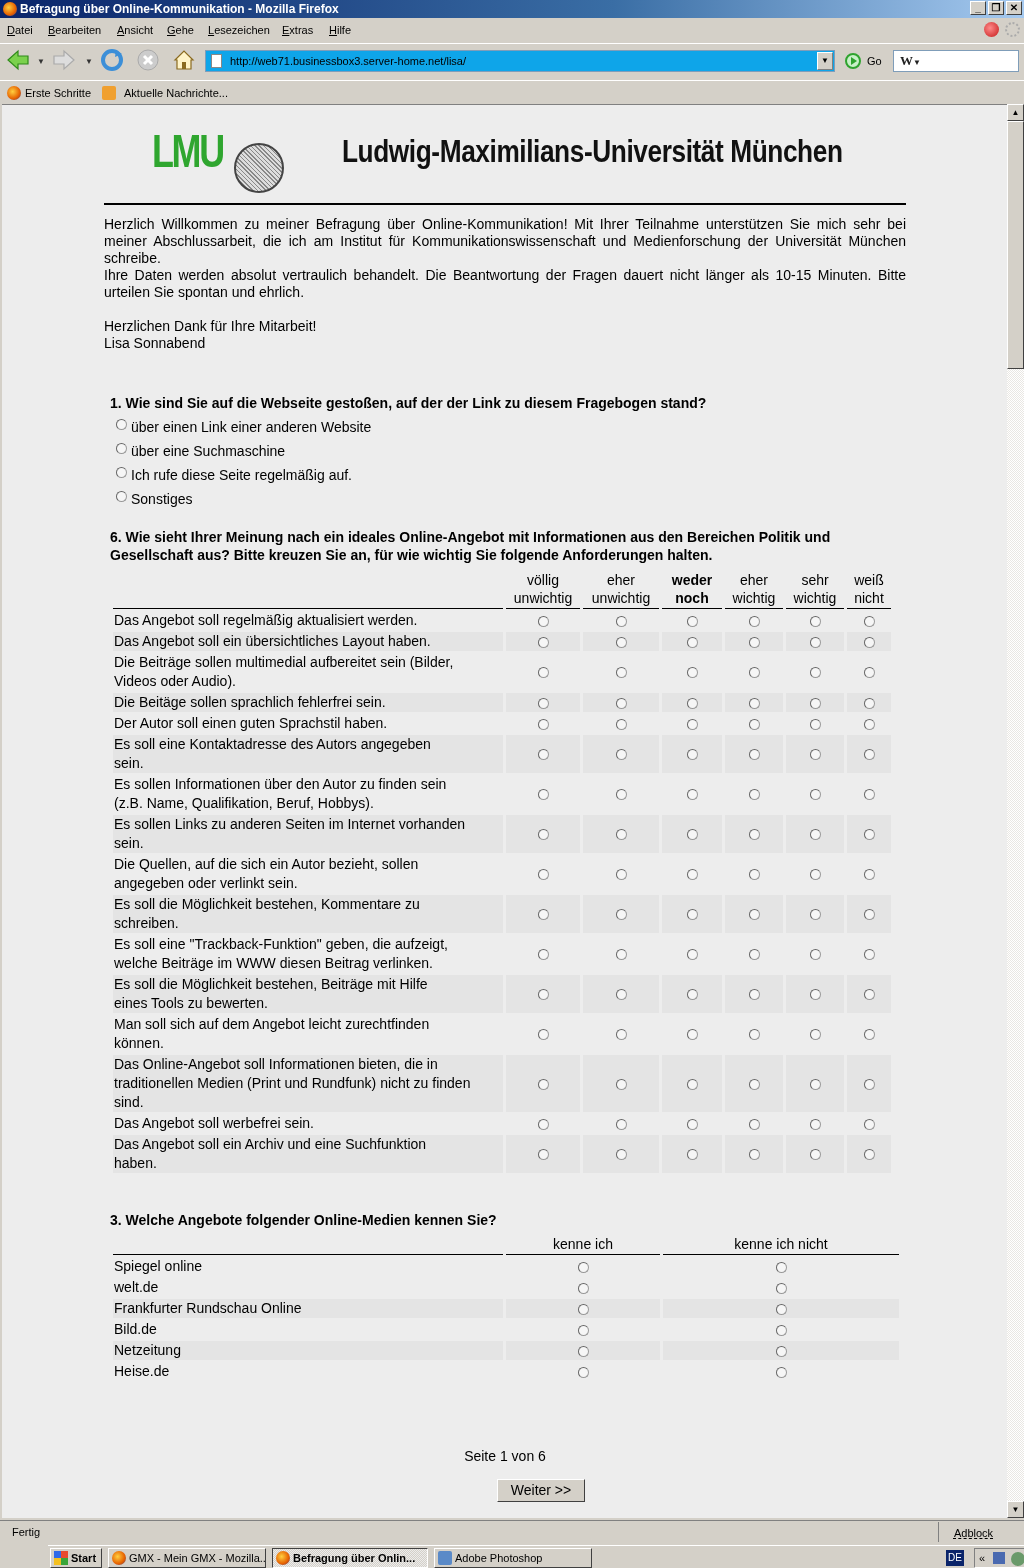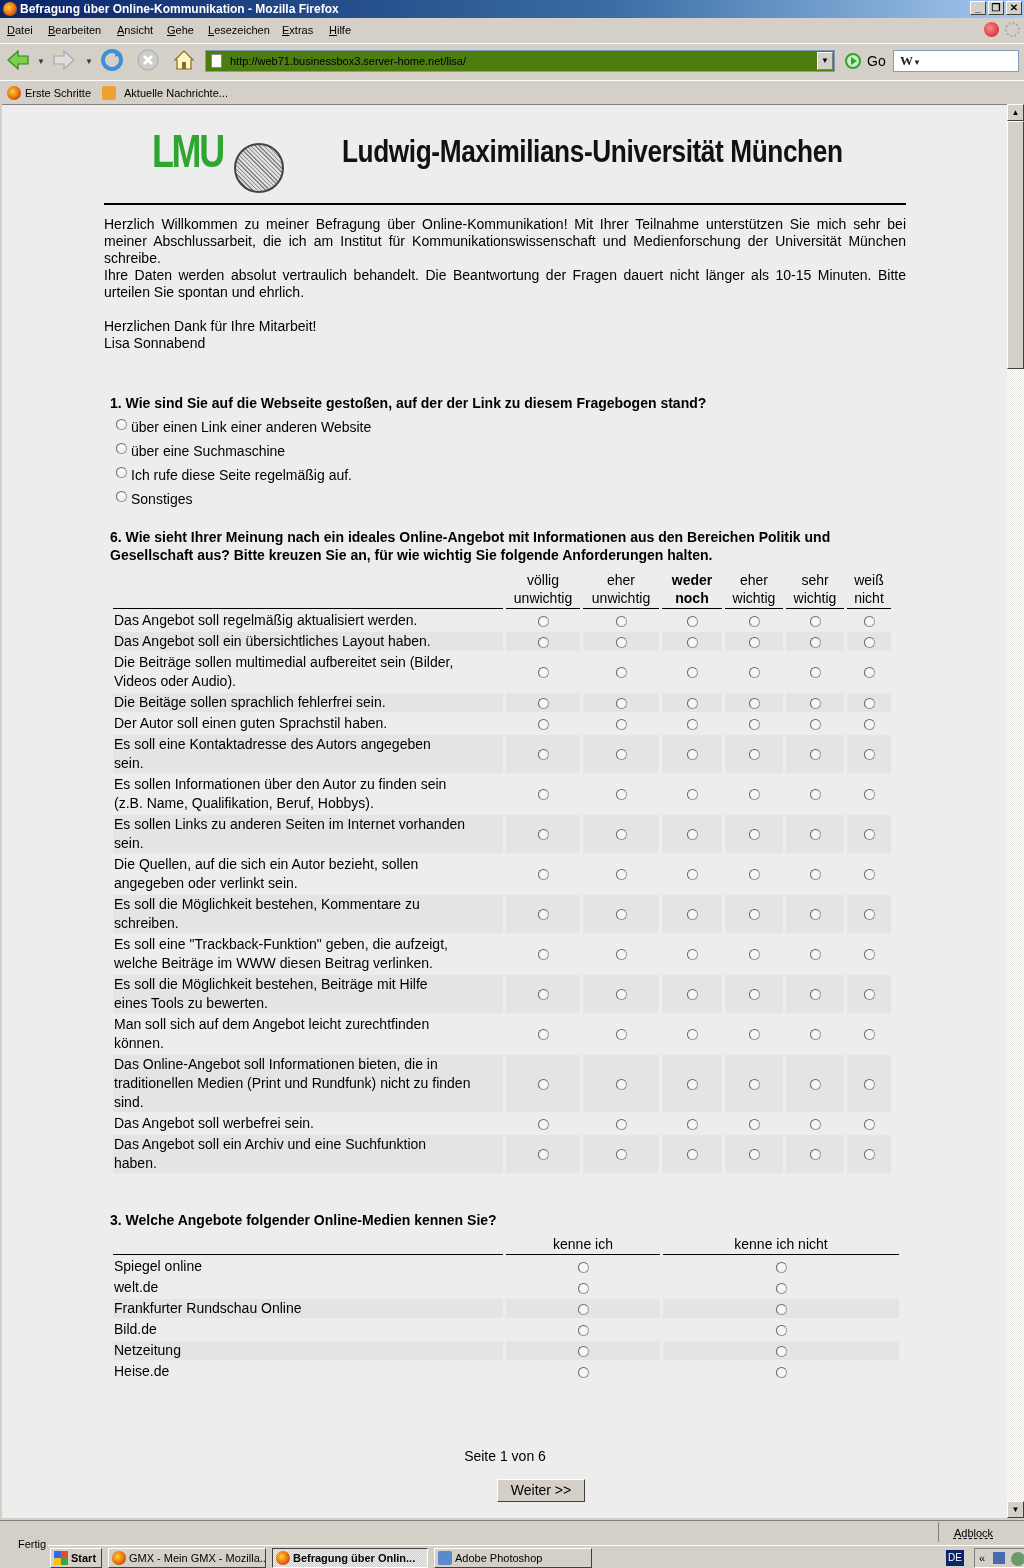--- a/index.html
+++ b/index.html
@@ -19,24 +19,24 @@
 .throbber{width:15px;height:15px;border-radius:50%;border:2px dotted #aaa;}
 
 #navbar{position:absolute;top:43px;left:0;width:1024px;height:34px;border-top:1px solid #fff;}
 .navicon{position:absolute;top:4px;width:24px;height:24px;}
 #back{left:6px;}
 #fwd{left:52px;}
 #reload{left:100px;}
 #stop{left:136px;}
 #home{left:172px;}
 .dd{position:absolute;top:13px;font-size:8px;color:#333;}
-#urlbar{position:absolute;left:205px;top:6px;width:630px;height:22px;background:#4d7c0f;border:1px solid #7f9db9;font-size:11px;line-height:20px;padding-left:24px;color:#000;}
+#urlbar{position:absolute;left:205px;top:6px;width:630px;height:22px;background:#0ea5e9;border:1px solid #7f9db9;font-size:11px;line-height:20px;padding-left:24px;color:#000;}
 #urlbar .pageicon{position:absolute;left:5px;top:3px;width:11px;height:14px;border:1px solid #888;background:#fff;}
 #urlbar .ddbtn{position:absolute;right:1px;top:1px;width:16px;height:18px;background:#d4d0c8;border:1px solid;border-color:#fff #808080 #808080 #fff;font-size:8px;line-height:16px;text-align:center;}
-#gobtn{position:absolute;left:845px;top:8px;font-size:14px;line-height:18px;padding-left:22px;}
+#gobtn{position:absolute;left:845px;top:8px;font-size:11px;line-height:18px;padding-left:22px;}
 #gobtn .goicon{position:absolute;left:0;top:1px;width:16px;height:16px;border-radius:50%;border:2px solid #2fa32f;background:#c8f0c8;}
 #gobtn .goicon::after{content:"";position:absolute;left:4px;top:2px;border-left:6px solid #2fa32f;border-top:4px solid transparent;border-bottom:4px solid transparent;}
 #searchbox{position:absolute;left:893px;top:6px;width:126px;height:22px;background:#fff;border:1px solid #7f9db9;font-size:13px;font-weight:bold;font-family:"Liberation Serif",serif;padding-left:6px;line-height:20px;color:#222;}
 
 #bookbar{position:absolute;top:80px;left:0;width:1024px;height:24px;border-top:1px solid #fff;font-size:11px;line-height:24px;}
 .bm{position:absolute;top:0;padding-left:18px;}
 .bm .ic{position:absolute;left:0;top:5px;width:14px;height:14px;}
 
 #content{position:absolute;left:2px;top:104px;width:1005px;height:1414px;background:#ededed;border-top:1px solid #808080;overflow:hidden;}
 #vscroll{position:absolute;left:1007px;top:104px;width:17px;height:1414px;background:repeating-conic-gradient(#e9e7e3 0 25%,#ffffff 0 50%) 0 0/2px 2px;}
@@ -58,21 +58,21 @@
 table.grid{position:absolute;left:6px;border-collapse:separate;border-spacing:3px 2px;font-size:14px;}
 table.grid th{font-weight:normal;line-height:18px;text-align:center;border-bottom:1px solid #000;padding-bottom:1px;vertical-align:bottom;}
 table.grid td{line-height:19px;vertical-align:middle;}
 table.grid tr.alt td{background:#e4e4e4;}
 table.grid td.lbl{padding-left:1px;}
 table.grid td.rc{text-align:center;}
 #pager{position:absolute;left:0;top:1343px;width:802px;text-align:center;font-size:14px;}
 #weiter{position:absolute;left:357px;top:1374px;width:88px;height:23px;background:#d4d0c8;border:1px solid;border-color:#fff #404040 #404040 #fff;font-size:14px;line-height:21px;text-align:center;font-family:"Liberation Sans",sans-serif;margin-left:36px;}
 
 #statusbar{position:absolute;top:1520px;left:0;width:1024px;height:22px;font-size:11px;line-height:22px;border-top:1px solid #808080;}
-#statusbar .txt{position:absolute;left:18px;margin-top:12px;}
+#statusbar .txt{position:absolute;left:12px;}
 #statusbar .adb{position:absolute;right:16px;top:1px;height:20px;width:70px;border-left:1px solid #808080;text-align:center;text-decoration:underline dashed;}
 
 #taskbar{position:absolute;top:1545px;left:0;width:1024px;height:23px;background:#d4d0c8;border-top:1px solid #fff;font-size:11px;margin-left:48px;}
 .task{position:absolute;top:2px;height:20px;line-height:18px;border:1px solid;border-color:#fff #404040 #404040 #fff;padding-left:20px;white-space:nowrap;overflow:hidden;}
 .task.active{border-color:#404040 #fff #fff #404040;background:repeating-conic-gradient(#d4d0c8 0 25%,#ececec 0 50%) 0 0/2px 2px;font-weight:bold;}
 .task .ic{position:absolute;left:3px;top:2px;width:14px;height:14px;}
 #start{left:2px;width:52px;font-weight:bold;}
 #tray{position:absolute;right:2px;top:2px;width:96px;height:20px;border:1px solid;border-color:#808080 #fff #fff #808080;line-height:18px;font-size:11px;}
 #lang{position:absolute;left:898px;top:4px;width:18px;height:16px;background:#0a246a;color:#fff;font-size:10px;line-height:16px;text-align:center;}
 </style>

